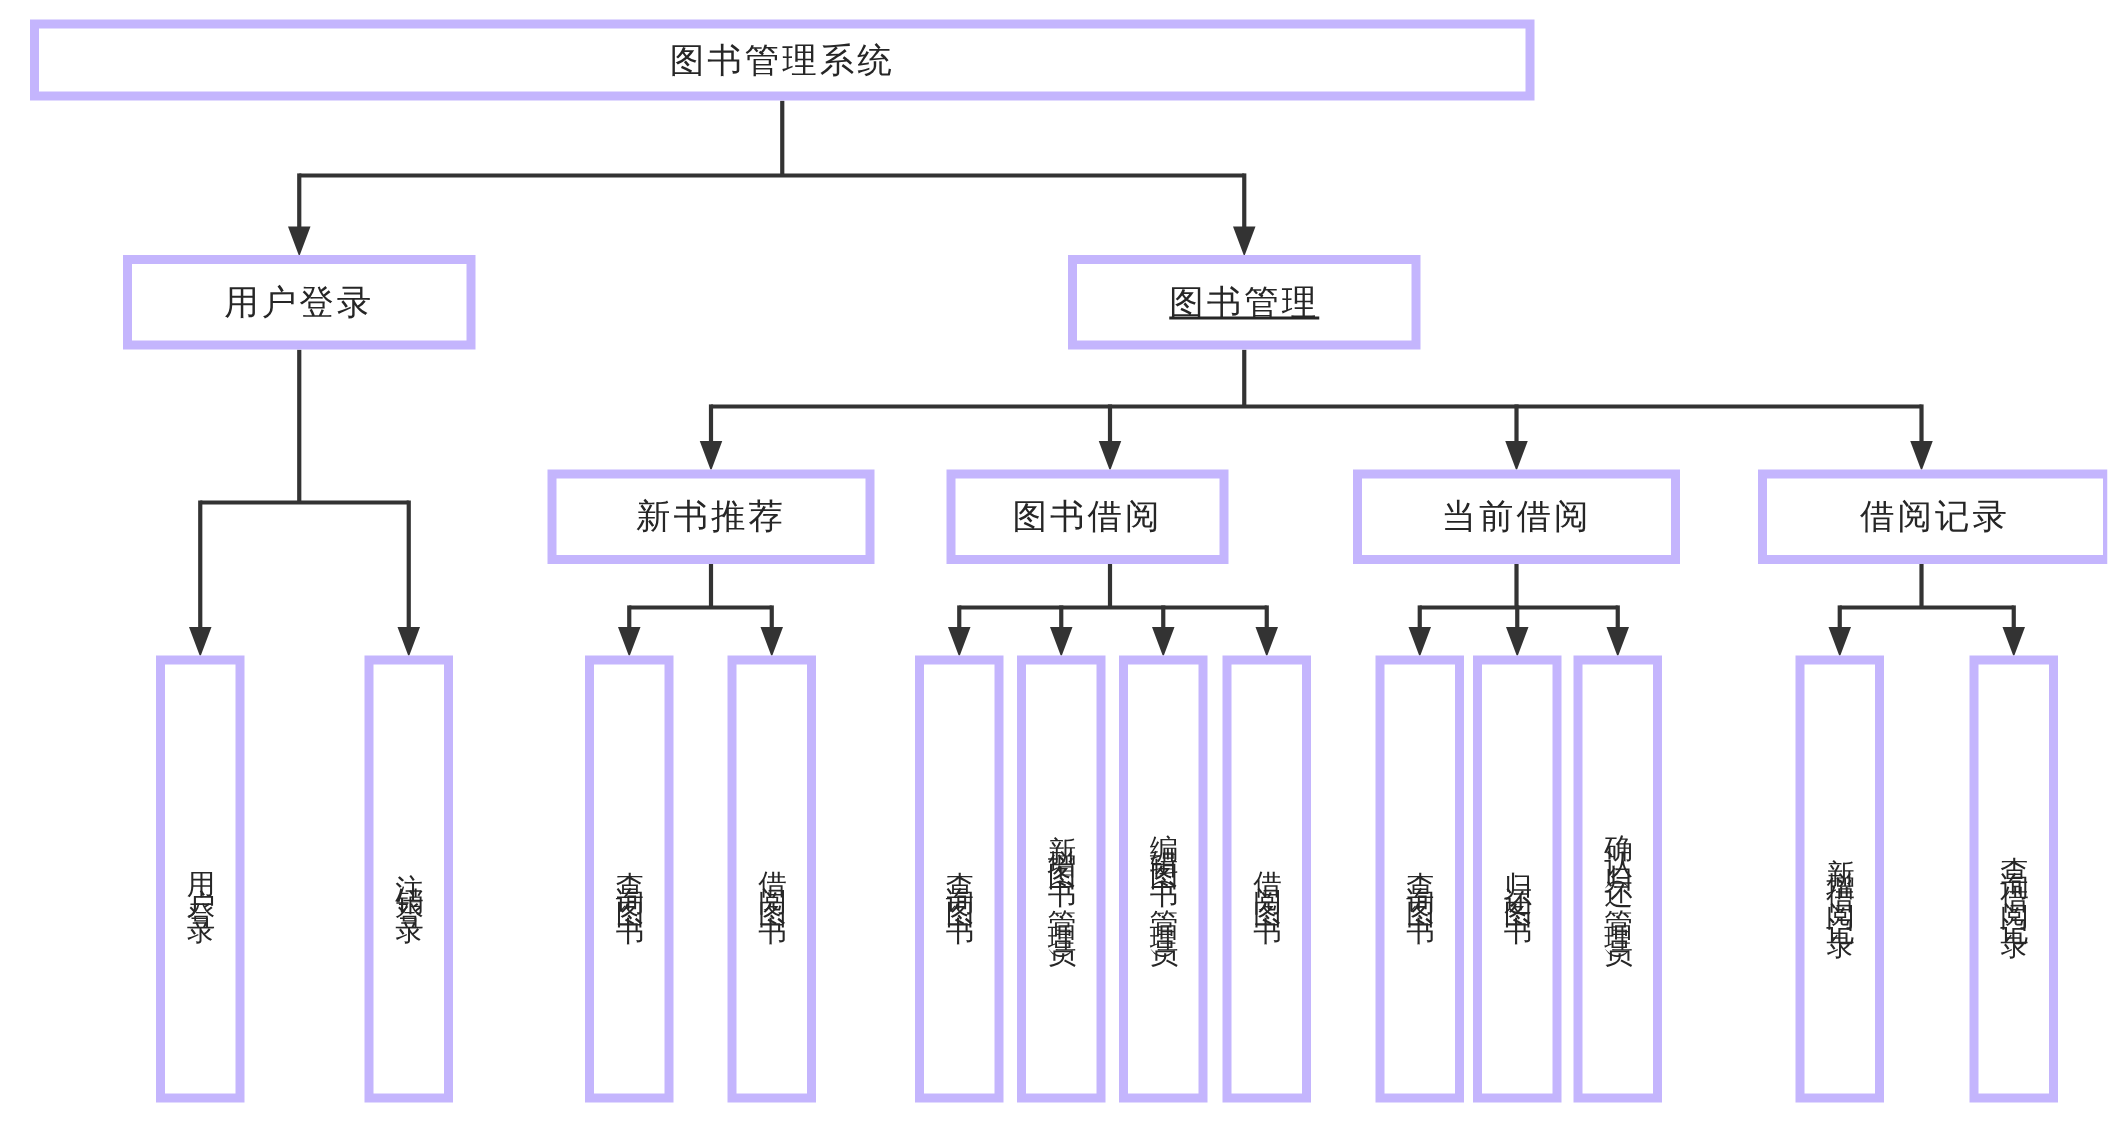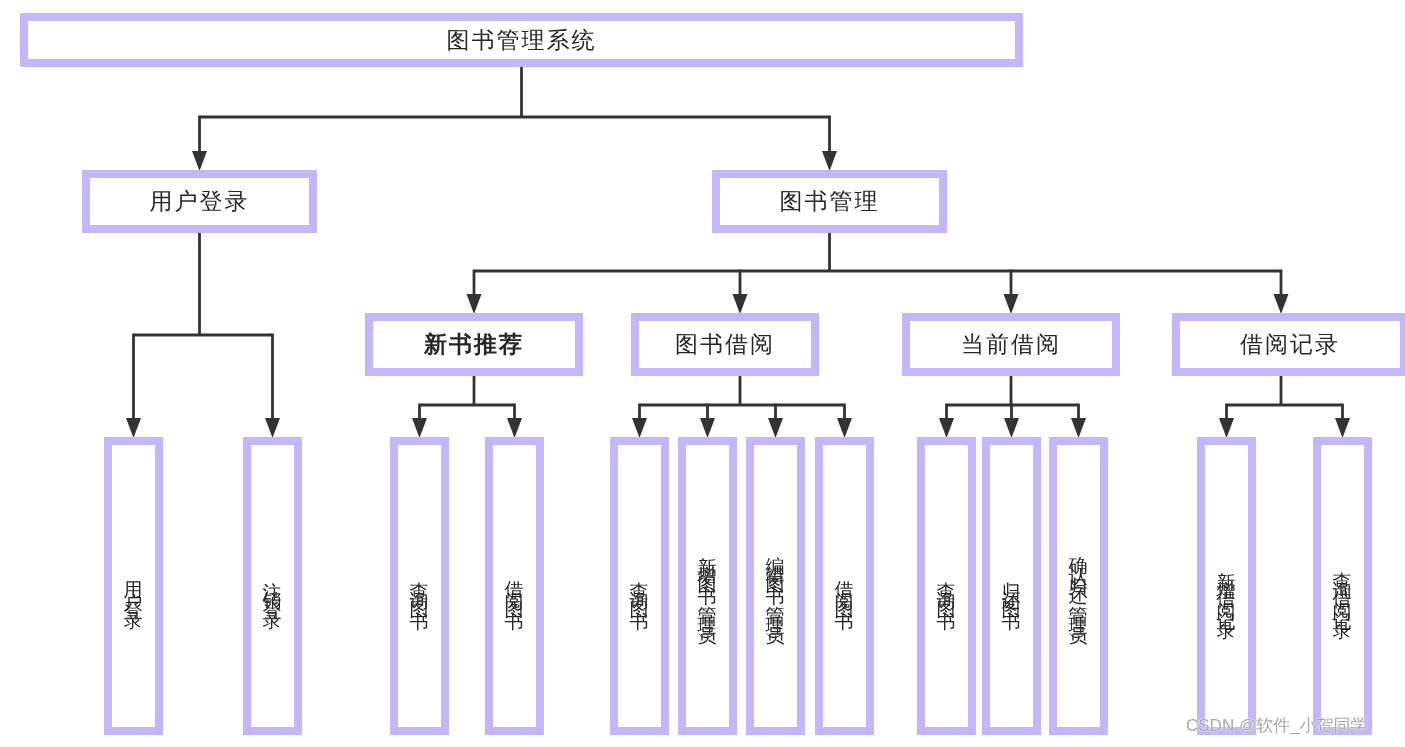--- a/index.html
+++ b/index.html
@@ -20,21 +20,21 @@
     left: 0;
     top: 0;
     width: 1405px;
     height: 747px;
     pointer-events: none;
   }
   .node {
     position: absolute;
     box-sizing: border-box;
     background: #ffffff;
-    border: 8px solid #c4b5fd;
+    border: 6px solid #c4b5fd;
     display: flex;
     align-items: center;
     justify-content: center;
     color: #262626;
   }
   .node.hlabel {
     font-size: 23px;
     letter-spacing: 2px;
     white-space: nowrap;
   }
@@ -119,23 +119,23 @@
       <line x1="1226.5" y1="405" x2="1342.5" y2="405" stroke="#333333" stroke-width="2.8"></line>
       <line x1="1226.5" y1="403.6" x2="1226.5" y2="421" stroke="#333333" stroke-width="2.8"></line>
       <polygon points="1219,418 1234,418 1226.5,438" fill="#333333"></polygon>
       <line x1="1342.5" y1="403.6" x2="1342.5" y2="421" stroke="#333333" stroke-width="2.8"></line>
       <polygon points="1335,418 1350,418 1342.5,438" fill="#333333"></polygon>
     </svg>
 
   <div class="node hlabel" style="left:20px; top:13px; width:1003px; height:54px;">图书管理系统</div>
 
   <div class="node hlabel" style="left:82px; top:170px; width:235px; height:63px;">用户登录</div>
-  <div class="node hlabel" style="left:712px; top:170px; width:235px; height:63px;">图书管理</div>
+  <div class="node hlabel" style="left:712px; top:170px; width:235px; height:63px;text-decoration:underline;">图书管理</div>
 
-  <div class="node hlabel" style="left:365px; top:313px; width:218px; height:63px;font-weight:bold;">新书推荐</div>
+  <div class="node hlabel" style="left:365px; top:313px; width:218px; height:63px;">新书推荐</div>
   <div class="node hlabel" style="left:631px; top:313px; width:188px; height:63px;">图书借阅</div>
   <div class="node hlabel" style="left:902px; top:313px; width:218px; height:63px;text-align:right;">当前借阅</div>
   <div class="node hlabel" style="left:1172px; top:313px; width:236px; height:63px;">借阅记录</div>
 
   <div class="node leaf" style="left:104px;">
     <span class="vtext">用户登录</span>
   </div>
   <div class="node leaf" style="left:243px;">
     <span class="vtext">注销登录</span>
   </div>
@@ -170,14 +170,13 @@
     <span class="vtext">确认归还（管理员）</span>
   </div>
 
   <div class="node leaf" style="left:1197px;">
     <span class="vtext">新增借阅记录</span>
   </div>
   <div class="node leaf" style="left:1313px;">
     <span class="vtext">查询借阅记录</span>
   </div>
 
-  <div class="watermark">CSDN @软件_小贺同学</div>
 </div>
 
 </body></html>

